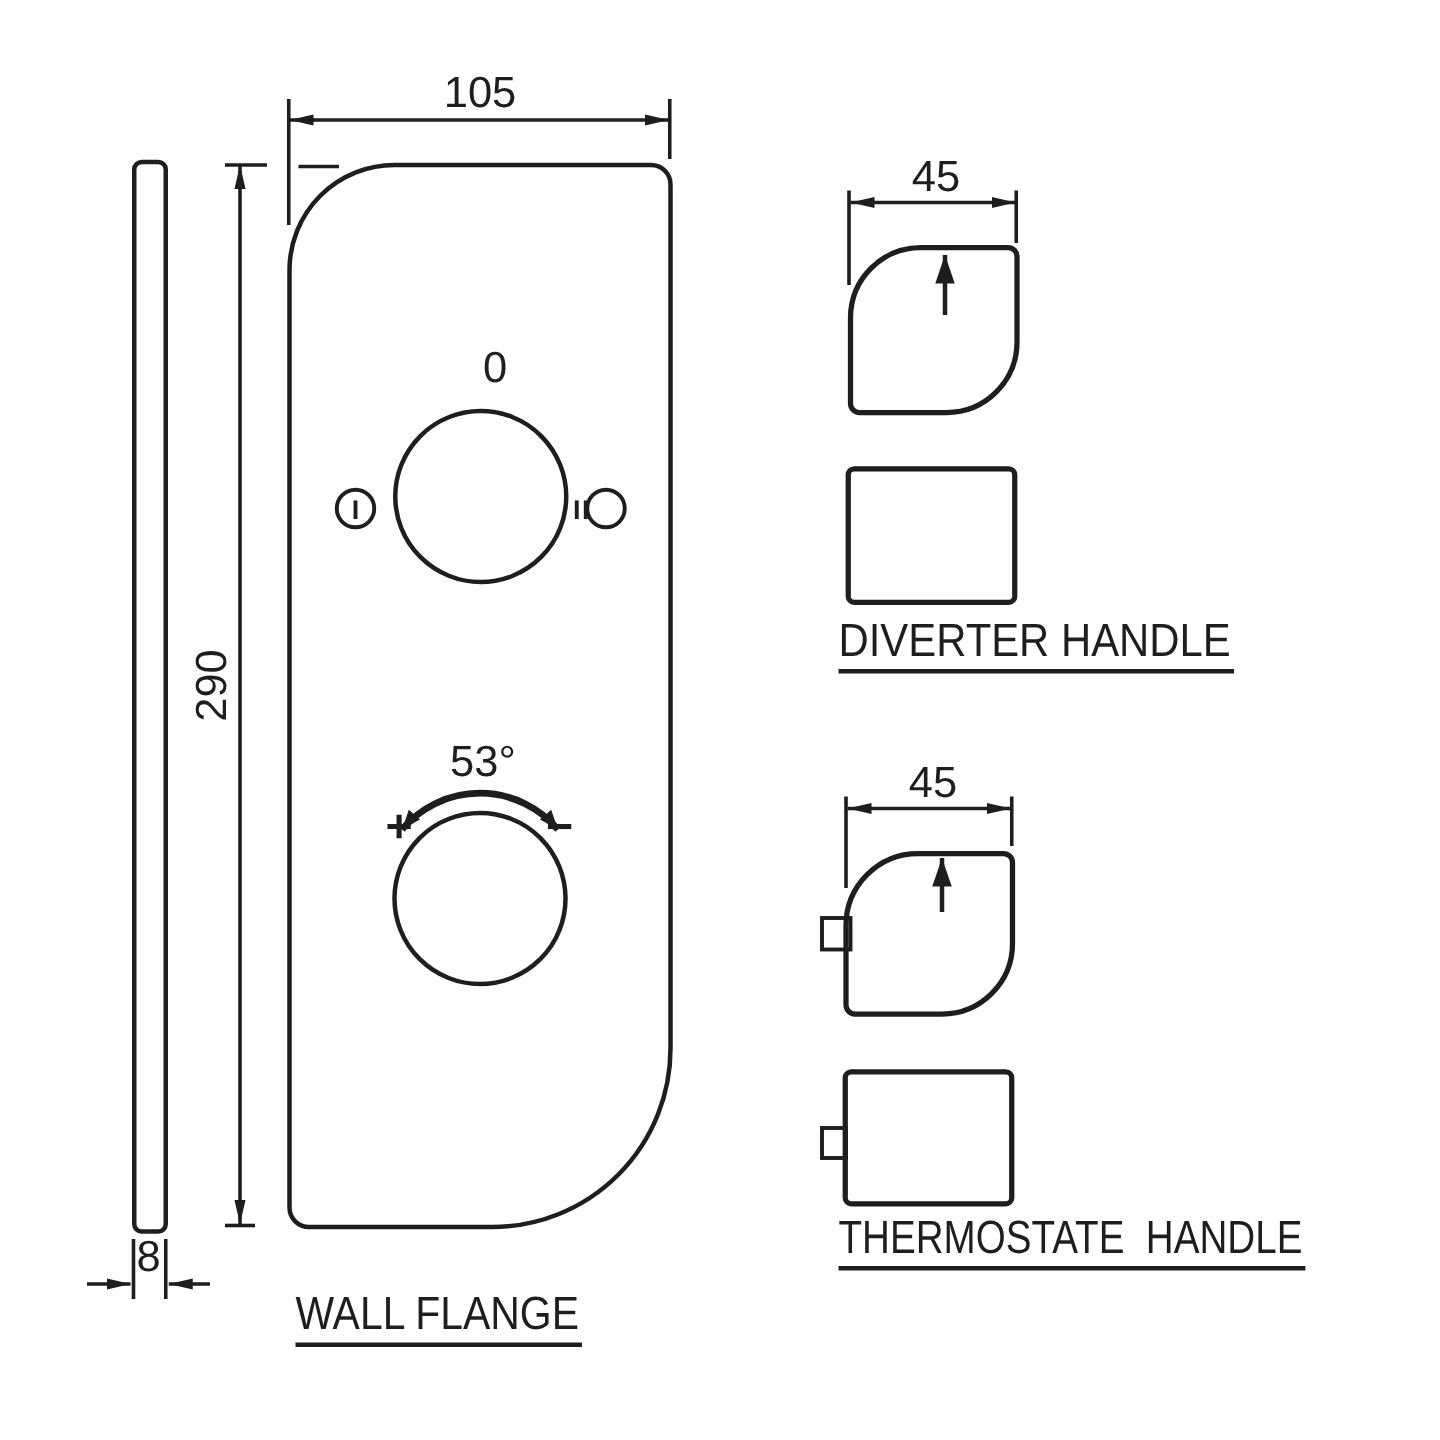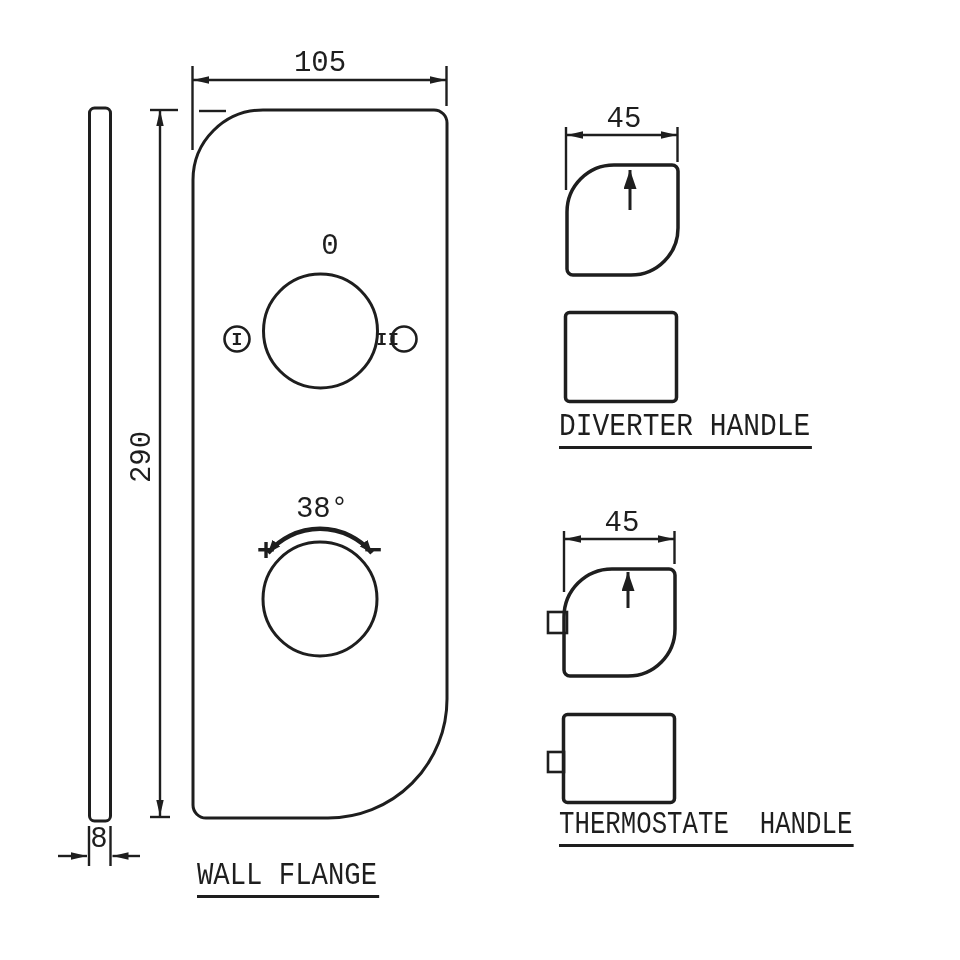--- a/index.html
+++ b/index.html
@@ -1,18 +1,18 @@
 <!DOCTYPE html>
 <html><head>
 <meta charset="utf-8">
 <style>
   html,body{margin:0;padding:0;background:#ffffff;}
   .canvas{
     position:relative;width:960px;height:960px;background:#ffffff;
-    font-family:Liberation Mono, monospace;color:#1e1e1e;overflow:hidden;
+    font-family:Liberation Sans, sans-serif;color:#1e1e1e;overflow:hidden;
   }
   .canvas svg{position:absolute;left:0;top:0;}
   .dim{
     position:absolute;font-size:29px;line-height:1;white-space:nowrap;
     transform:translate(-50%,-50%);
   }
   .dim.rot{transform:translate(-50%,-50%) rotate(-90deg);}
   .sign{font-weight:bold;font-size:31px;}
   .mark{position:absolute;font-size:18px;font-weight:bold;line-height:1;
     transform:translate(-50%,-50%);}
@@ -100,21 +100,21 @@
   <span class="dim rot" style="left:142px;top:457px">290</span>
 
   <span class="dim" style="left:99px;top:839px">8</span>
 
   <span class="dim" style="left:330px;top:246px">0</span>
 
   <span class="mark" style="left:237px;top:340px">I</span>
 
   <span class="mark" style="left:388px;top:340px;letter-spacing:1px">II</span>
 
-  <span class="dim" style="left:322px;top:509px">38°</span>
+  <span class="dim" style="left:322px;top:509px">53°</span>
 
   <span class="dim sign" style="left:266px;top:551px">+</span>
 
   <span class="dim sign" style="left:373px;top:551px">−</span>
 
   <span class="dim" style="left:624px;top:119px">45</span>
 
   <span class="dim" style="left:622px;top:523px">45</span>
 
   <span class="lbl" style="left:197px;top:859px;transform:scaleX(0.88)">WALL FLANGE</span>

